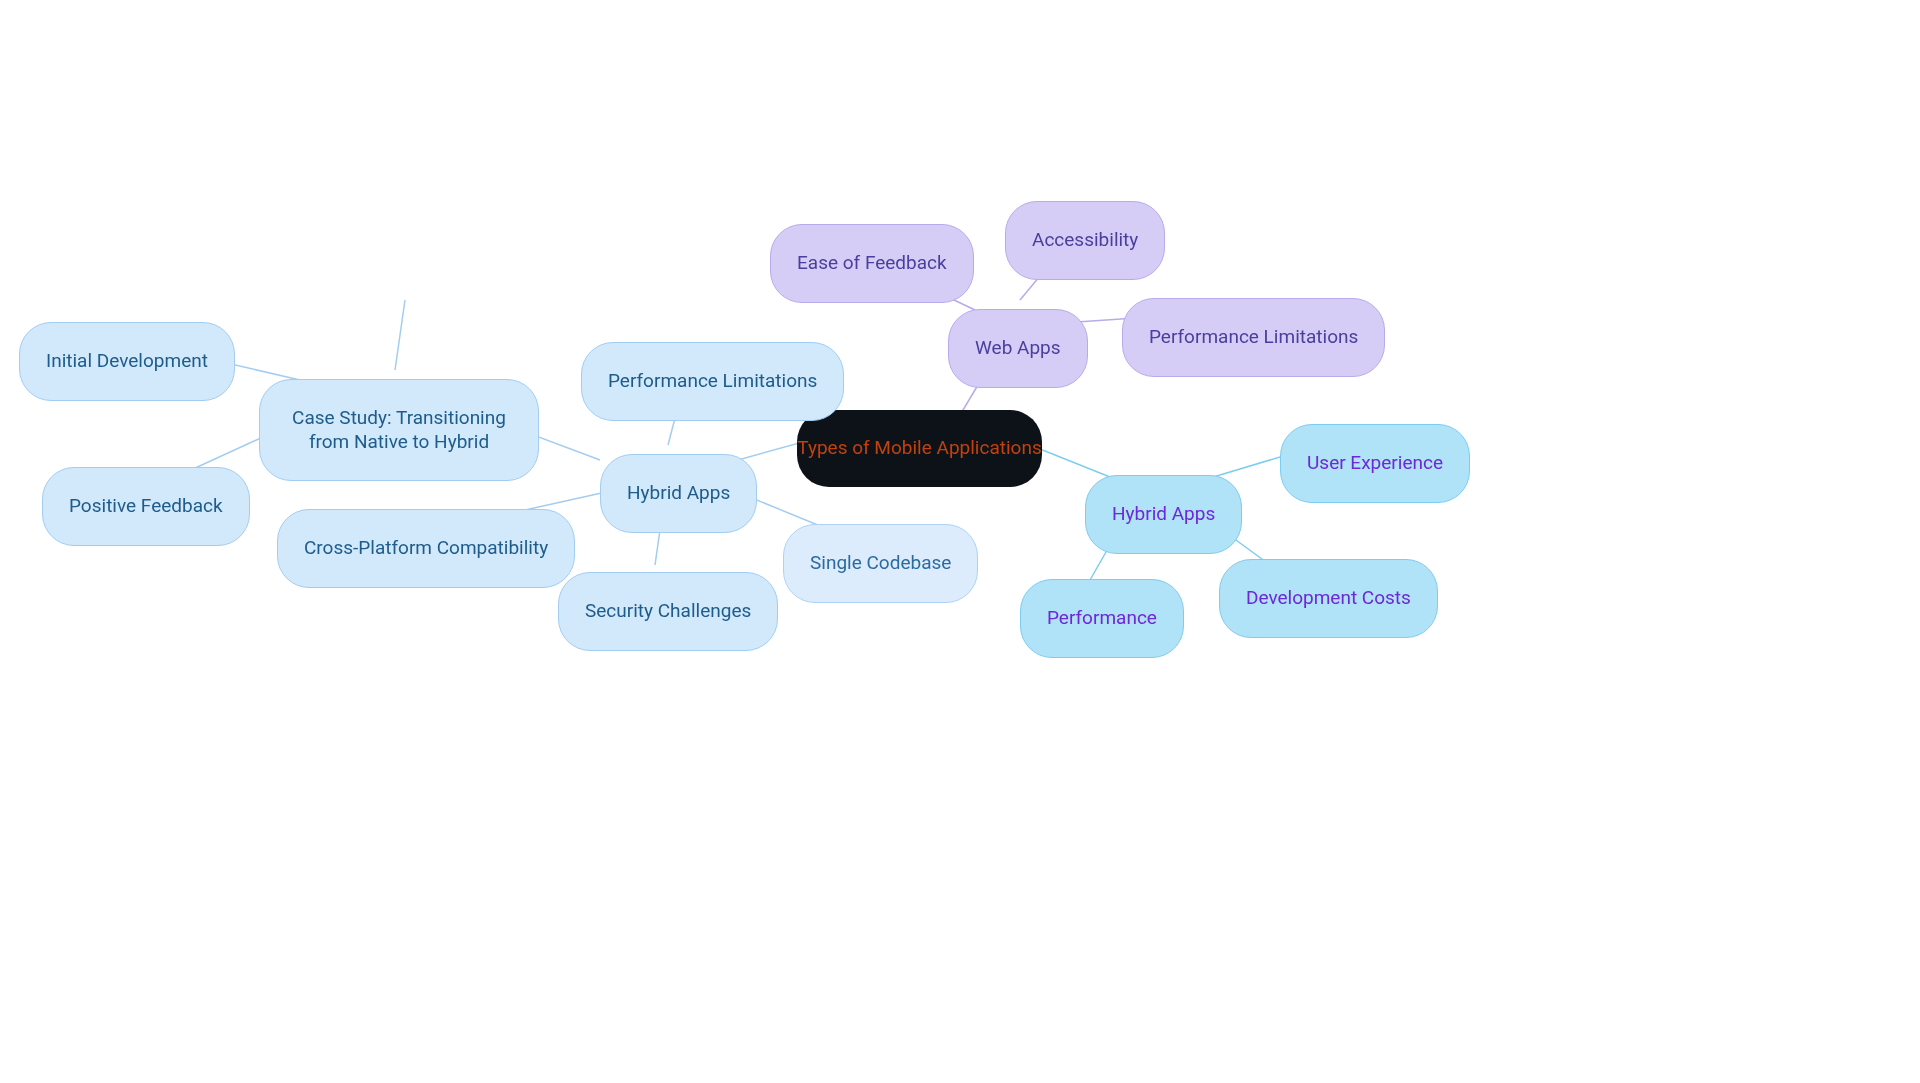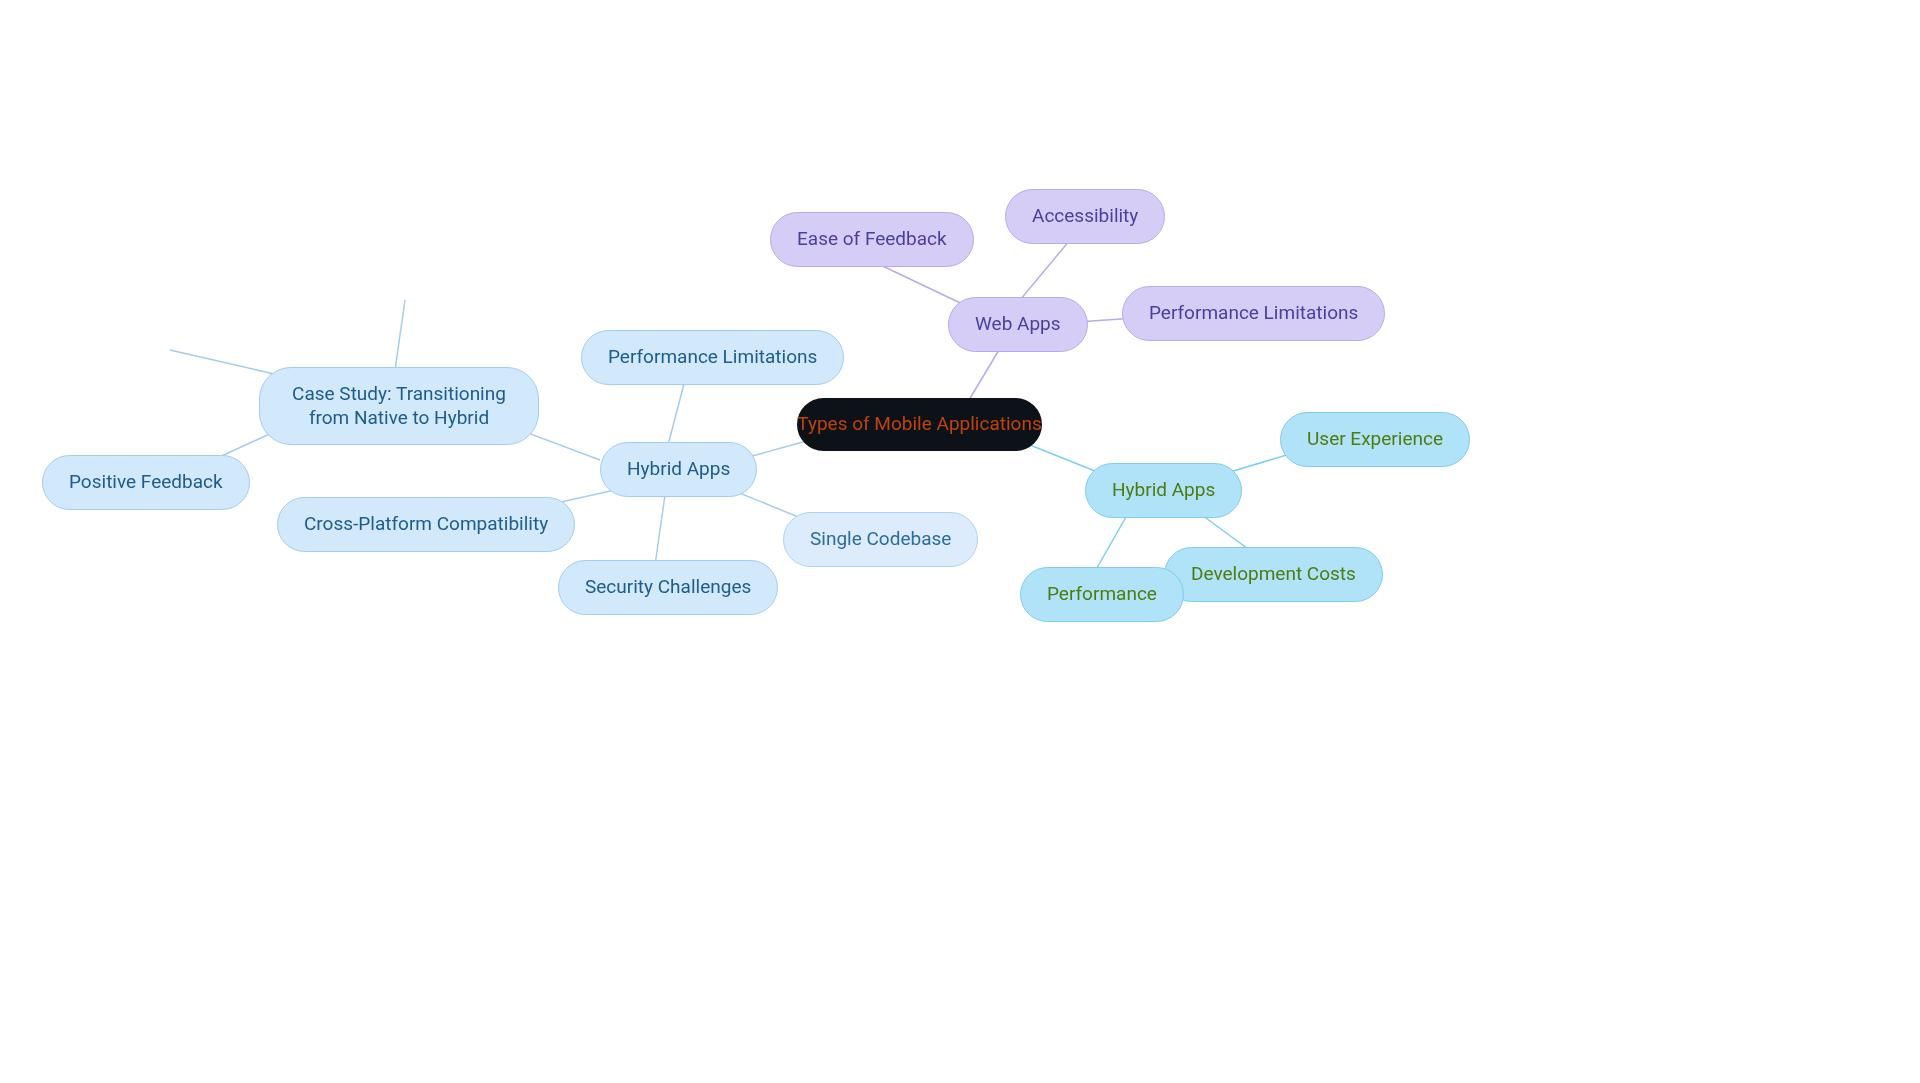--- a/index.html
+++ b/index.html
@@ -11,48 +11,49 @@
       position: relative;
       overflow: hidden;
     }
     .canvas {
       position: absolute;
       width: 100%;
       height: 100%;
     }
     .node {
       position: absolute;
-      padding: 14px 26px;
+      padding: 26px 26px;
       border-radius: 32px;
       font-size: 19px;
       font-weight: 400;
       text-align: center;
       display: flex;
       align-items: center;
       justify-content: center;
       white-space: nowrap;
       line-height: 1.3;
+      margin-top: 12px;
     }
     .node.multiline {
       white-space: normal;
       line-height: 1.25;
     }
     .center-node {
       background: #0d1219;
       color: #c2410c;
       border: none;
     }
     .purple-node {
       background: #d5cdf6;
       color: #4a3f9e;
       border: 1.5px solid #b8abec;
     }
     .lightblue-node {
       background: #b0e2f8;
-      color: #4d7c0f;
+      color: #6d28d9;
       border: 1.5px solid #7dcdf0;
     }
     .paleblue-node {
       background: #d2e8fb;
       color: #1e5c8c;
       border: 1.5px solid #a3cdf0;
     }
     .paleblue2-node {
       background: #dcecfc;
       color: #2b6ba0;
@@ -122,21 +123,21 @@
   <div class="node purple-node" style="left:1122px; top:286px;">
     <span>Performance Limitations</span>
   </div>
 
   <div class="node lightblue-node" style="left:1085px; top:463px;">
     <span>Hybrid Apps</span>
   </div>
   <div class="node lightblue-node" style="left:1280px; top:412px;">
     <span>User Experience</span>
   </div>
-  <div class="node lightblue-node" style="left:1164px; top:547px;">
+  <div class="node lightblue-node" style="left:1219px; top:547px;">
     <span>Development Costs</span>
   </div>
   <div class="node lightblue-node" style="left:1020px; top:567px;">
     <span>Performance</span>
   </div>
 
   <div class="node paleblue-node" style="left:600px; top:442px;">
     <span>Hybrid Apps</span>
   </div>
   <div class="node paleblue-node" style="left:581px; top:330px;">
@@ -148,17 +149,20 @@
   <div class="node paleblue-node" style="left:558px; top:560px;">
     <span>Security Challenges</span>
   </div>
   <div class="node paleblue-node" style="left:277px; top:497px;">
     <span>Cross-Platform Compatibility</span>
   </div>
 
   <div class="node paleblue-node multiline" style="left:259px; top:367px; width:280px;">
     <span>Case Study: Transitioning from Native to Hybrid</span>
   </div>
+  <div class="node paleblue-node" style="left:19px; top:310px;">
+    <span>Initial Development</span>
+  </div>
   <div class="node paleblue-node" style="left:42px; top:455px;">
     <span>Positive Feedback</span>
   </div>
 
 </div>
 
 </body></html>

